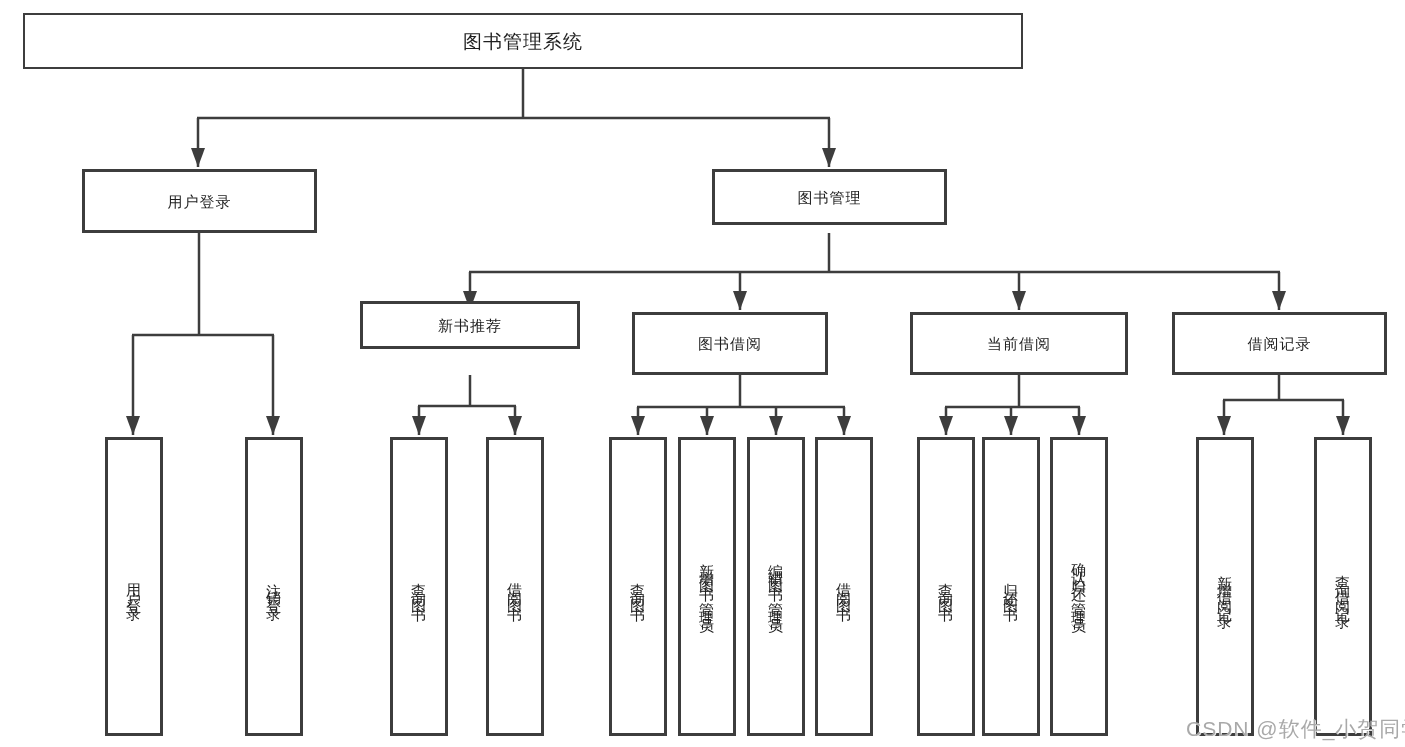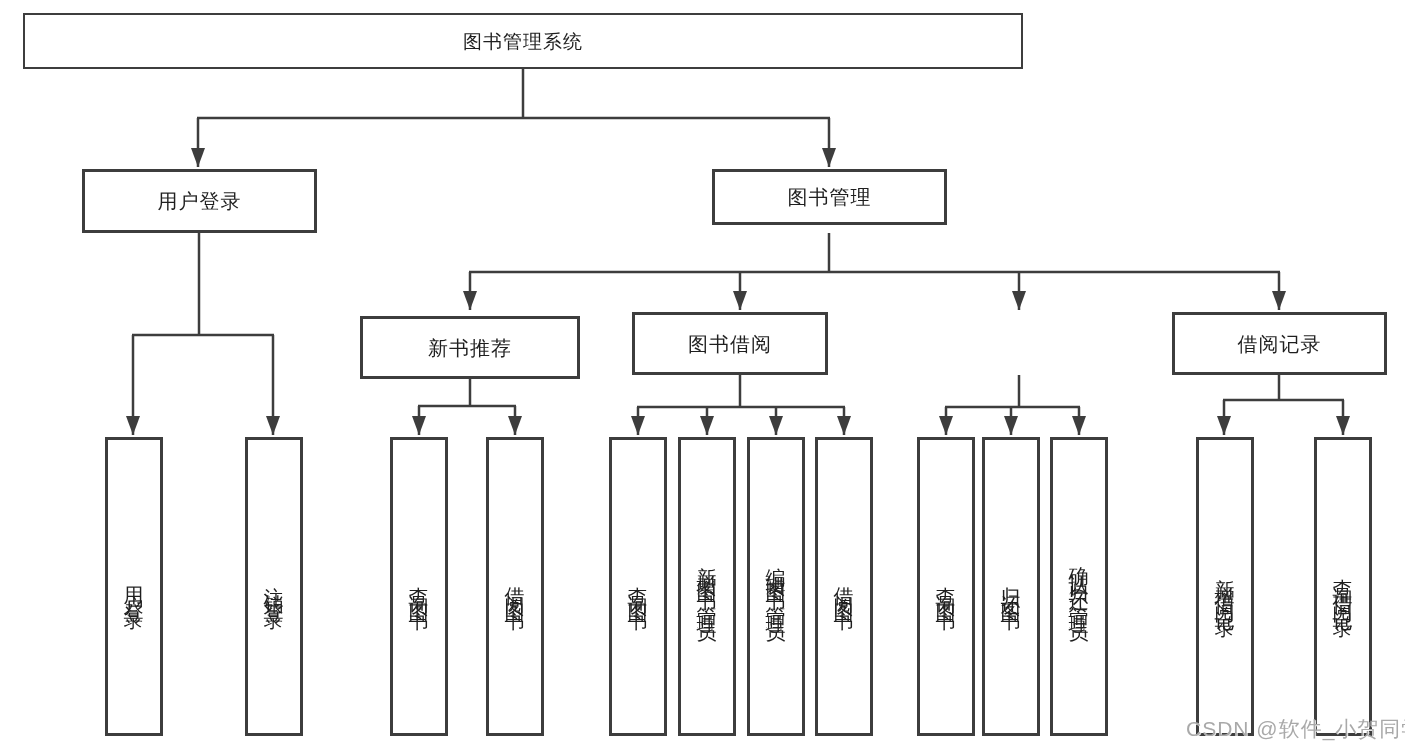--- a/index.html
+++ b/index.html
@@ -17,21 +17,21 @@
   }
   .box {
     position:absolute;
     box-sizing:border-box;
     background:#ffffff;
     border:3px solid #3d3d3d;
     display:flex;
     align-items:center;
     justify-content:center;
     color:#1f1f1f;
-    font-size:20px;
+    font-size:15px;
     line-height:1;
     white-space:nowrap;
   }
   .lv1 { border-width:2px; font-size:19px; letter-spacing:1px; }
   .h   { letter-spacing:1px; }
   .v {
     width:58px; height:299px;
     writing-mode:vertical-rl;
     text-orientation:mixed;
     letter-spacing:8px;
@@ -101,22 +101,23 @@
       <line x1="1224" y1="400" x2="1224" y2="435" marker-end="url(#arw)"></line>
       <line x1="1343" y1="400" x2="1343" y2="435" marker-end="url(#arw)"></line>
     </g>
   </svg>
 
   <div class="box h lv1" style="left:23px;top:13px;width:1000px;height:56px">图书管理系统</div>
 
   <div class="box h" style="left:82px;top:169px;width:235px;height:64px">用户登录</div>
   <div class="box h" style="left:712px;top:169px;width:235px;height:56px">图书管理</div>
 
-  <div class="box h" style="left:360px;top:316px;width:220px;height:63px">新书推荐</div>
+  <div class="box h" style="left:360px;top:301px;width:220px;height:48px">新书推荐</div>
   <div class="box h" style="left:632px;top:312px;width:196px;height:63px">图书借阅</div>
+  <div class="box h" style="left:910px;top:312px;width:218px;height:63px">当前借阅</div>
   <div class="box h" style="left:1172px;top:312px;width:215px;height:63px">借阅记录</div>
 
   <div class="box v" style="left:105px;top:437px">用户登录</div>
   <div class="box v" style="left:245px;top:437px">注销登录</div>
 
   <div class="box v" style="left:390px;top:437px">查询图书</div>
   <div class="box v" style="left:486px;top:437px">借阅图书</div>
 
   <div class="box v" style="left:609px;top:437px">查询图书</div>
   <div class="box v" style="left:678px;top:437px">新增图书（管理员）</div>

